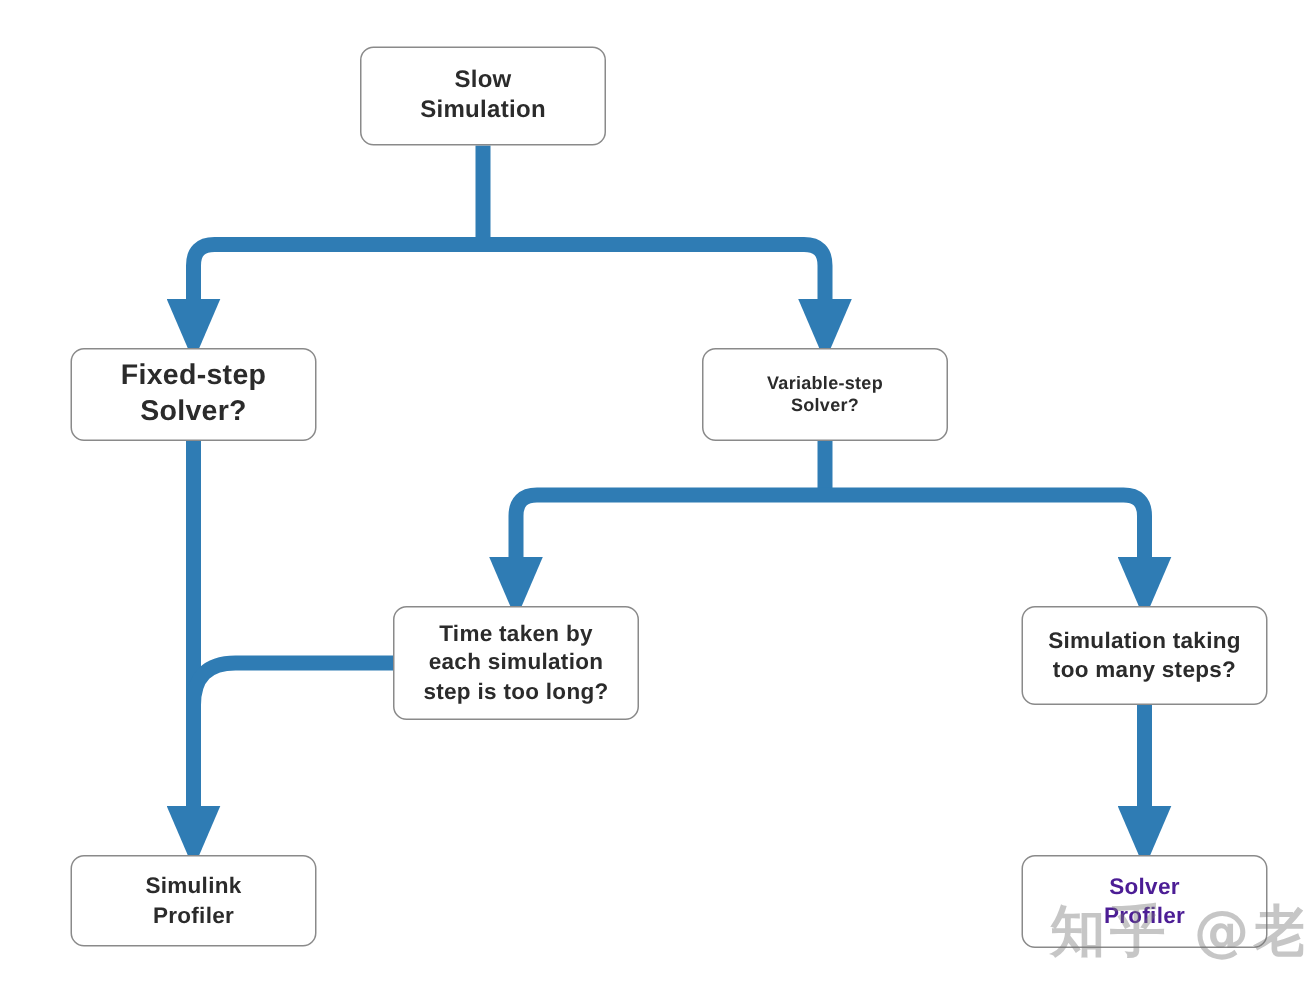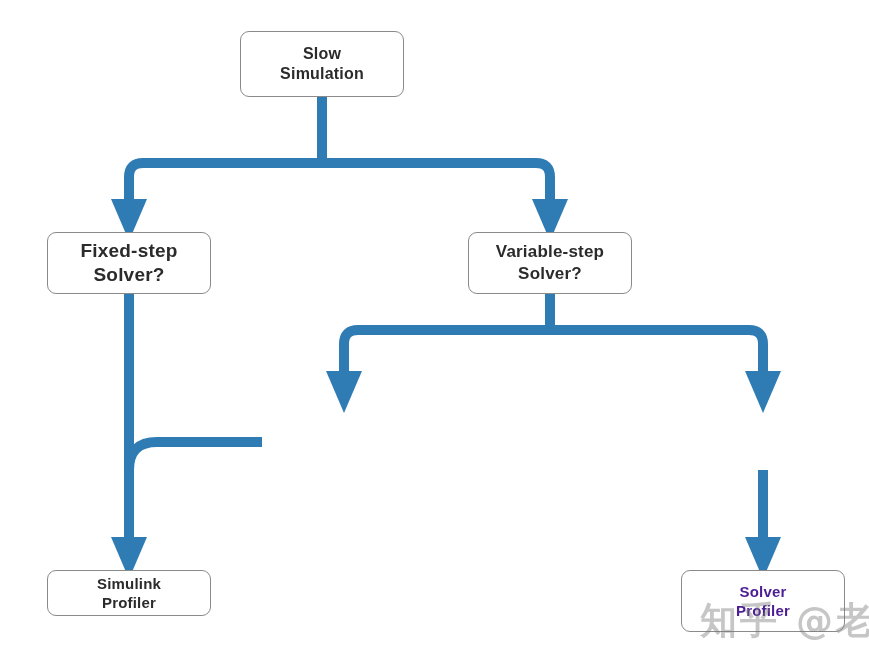--- a/index.html
+++ b/index.html
@@ -91,28 +91,37 @@
   <div class="node-box" style="left: 240px; top: 31px; width: 164px; height: 66px; font-size: 16px; border-color: rgb(138, 138, 138); color: rgb(43, 43, 43);">
     <span class="node-label">Slow
 Simulation</span>
   </div>
 
   <div class="node-box" style="left: 47px; top: 232px; width: 164px; height: 62px; font-size: 19px; border-color: rgb(138, 138, 138); color: rgb(43, 43, 43);">
     <span class="node-label">Fixed-step
 Solver?</span>
   </div>
 
-  <div class="node-box" style="left: 468px; top: 232px; width: 164px; height: 62px; font-size: 17px; border-color: rgb(138, 138, 138); color: rgb(43, 43, 43);">
+  <div class="node-box" style="left: 468px; top: 232px; width: 164px; height: 62px; font-size: 12px; border-color: rgb(138, 138, 138); color: rgb(43, 43, 43);">
     <span class="node-label">Variable-step
 Solver?</span>
   </div>
 
+  <div class="node-box" style="left: 262px; top: 404px; width: 164px; height: 76px; font-size: 15px; border-color: rgb(138, 138, 138); color: rgb(43, 43, 43);">
+    <span class="node-label">Time taken by
+each simulation
+step is too long?</span>
+  </div>
 
+  <div class="node-box" style="left: 681px; top: 404px; width: 164px; height: 66px; font-size: 15px; border-color: rgb(138, 138, 138); color: rgb(43, 43, 43);">
+    <span class="node-label">Simulation taking
+too many steps?</span>
+  </div>
 
-  <div class="node-box" style="left: 47px; top: 570px; width: 164px; height: 46px; font-size: 15px; border-color: rgb(138, 138, 138); color: rgb(43, 43, 43);">
+  <div class="node-box" style="left: 47px; top: 570px; width: 164px; height: 61px; font-size: 15px; border-color: rgb(138, 138, 138); color: rgb(43, 43, 43);">
     <span class="node-label">Simulink
 Profiler</span>
   </div>
 
   <div class="node-box" style="left: 681px; top: 570px; width: 164px; height: 62px; font-size: 15px; border-color: rgb(138, 138, 138); color: #4c1d95;">
     <span class="node-label">Solver
 Profiler</span>
   </div>
 
   <div class="watermark" style="left: 700px; top: 596px;">知乎 @老柘</div>

